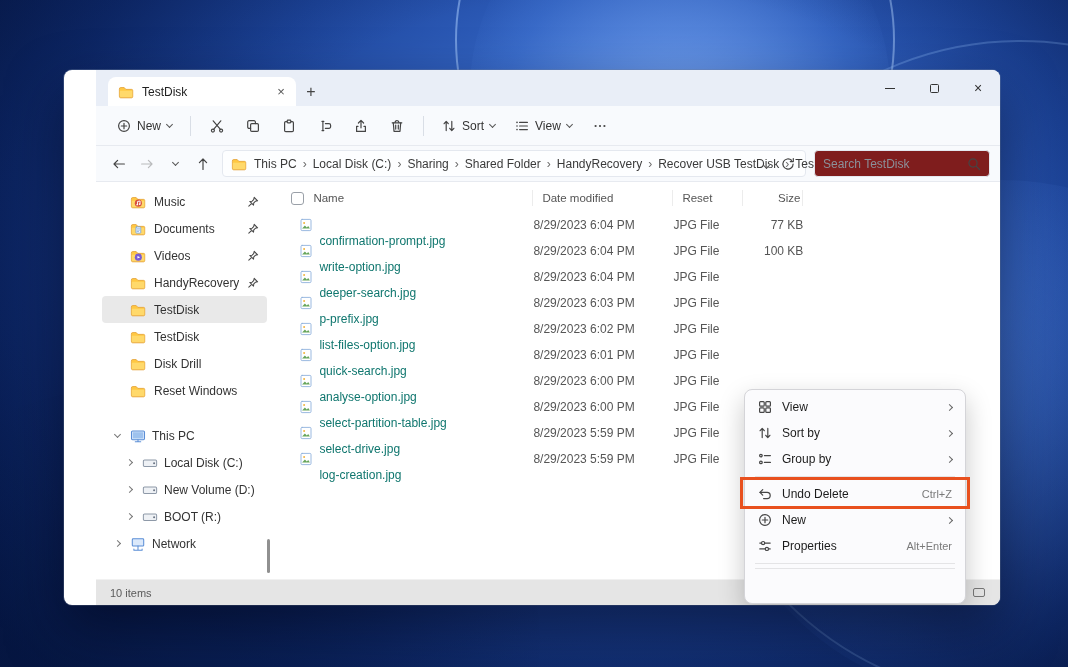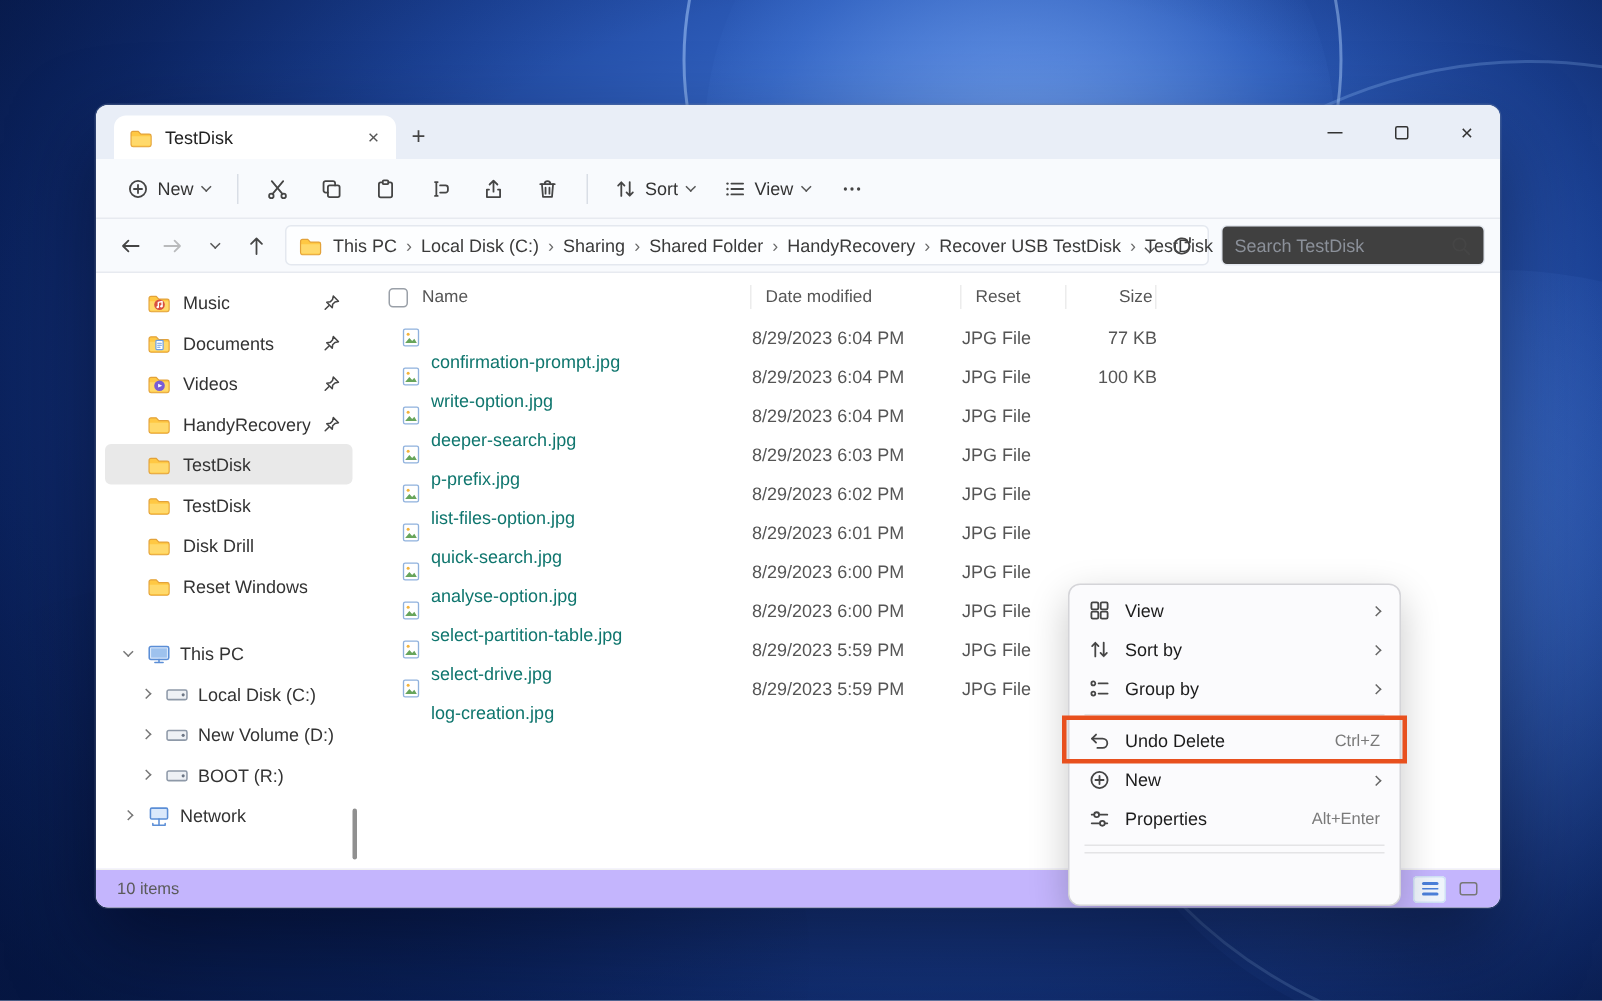--- a/index.html
+++ b/index.html
@@ -20,21 +20,21 @@
     background:radial-gradient(circle at 55% 45%, rgba(12,40,105,.85), transparent 70%); }
   .wallpaper .ring { position:absolute; border-radius:50%; }
   .wallpaper .r1 { left:455px; top:-180px; width:440px; height:440px; border:2px solid rgba(175,210,255,.5); }
   .wallpaper .r2 { left:690px; top:40px; width:660px; height:660px; border:2px solid rgba(140,185,250,.33); }
   .wallpaper .vignette { position:absolute; inset:0;
     background:radial-gradient(ellipse at 58% 38%, transparent 45%, rgba(3,14,46,.55) 95%); }
 
   
   .window { position:absolute; left:64px; top:70px; width:936px; height:535px;
     background:#fff; border-radius:8px; overflow:hidden; display:flex; flex-direction:column;
-    box-shadow:0 24px 55px rgba(0,0,15,.5), 0 0 0 1px rgba(120,140,175,.35); }
+    box-shadow:0 24px 55px rgba(0,0,15,.5), 0 0 0 1px rgba(120,140,175,.35);padding-left:32px; }
 
   
   .tabbar { flex:0 0 36px; background:#e9eef7; display:flex; align-items:flex-end; padding-left:12px; }
   .tab { height:29px; width:188px; background:#fff; border-radius:8px 8px 0 0;
     display:flex; align-items:center; gap:8px; padding:0 6px 0 10px; color:#222; }
   .tab-title { flex:1; }
   .tab-close { width:18px; height:18px; line-height:17px; text-align:center; color:#555;
     font-size:13px; border-radius:4px; }
   .newtab-btn { width:30px; height:29px; display:flex; align-items:center; justify-content:center;
     color:#444; font-size:16px; }
@@ -65,21 +65,21 @@
   .nav-btn { width:26px; height:26px; display:flex; align-items:center; justify-content:center; border-radius:4px; }
   .nav-btn.disabled svg { opacity:.35; }
   .addr-box { flex:1; height:27px; margin:0 6px 0 4px; background:#fdfeff; border:1px solid #e4e8ef;
     border-radius:4px; display:flex; align-items:center; padding:0 8px; min-width:0; }
   .crumbs { display:flex; align-items:center; min-width:0; }
   .crumb { color:#3a3a3a; padding:2px 3px; white-space:nowrap; }
   .crumb-sep { color:#6b6b6b; padding:0 3px; }
   .addr-box .folder-lead { margin-right:4px; }
   .addr-chev { margin-left:auto; padding:0 6px; }
   .refresh-btn { padding:0 2px 0 6px; }
-  .search-box { flex:0 0 176px; height:27px; background:#404040; border:1px solid #e4e8ef; border-radius:4px;
+  .search-box { flex:0 0 176px; height:27px; background:#7f1d1d; border:1px solid #e4e8ef; border-radius:4px;
     display:flex; align-items:center; padding:0 8px; color:#8b9099; }
   .search-box .ph { flex:1; white-space:nowrap; overflow:hidden; }
 
   
   .main { flex:1; min-height:0; display:flex; background:#fff; position:relative; }
 
   .sidebar { flex:0 0 150px; padding-top:6px; position:relative; color:#333; }
   .sb-item { height:27px; display:flex; align-items:center; gap:8px; margin:0 4px 0 6px;
     padding:0 8px 0 28px; border-radius:4px; position:relative; }
   .sb-item.selected { background:#e9e9e9; }
@@ -116,21 +116,21 @@
   .ctx-item { height:26px; display:flex; align-items:center; gap:10px; margin:0 4px;
     padding:0 9px; border-radius:4px; color:#1c1c1c; font-size:12px; }
   .ctx-item .lbl { flex:1; white-space:nowrap; }
   .ctx-item .sc { color:#7a7a7a; font-size:11px; }
   .ctx-sep { height:1px; background:#e4e4e6; margin:4px 10px; }
   .ctx-item .chev.sub { border-color:#666; }
   .annotation { position:absolute; left:644px; top:295px; width:230px; height:32px;
     border:3px solid #e8501e; z-index:6; pointer-events:none; }
 
   
-  .statusbar { flex:0 0 26px; display:flex; align-items:center; background:#c4b5fd;
+  .statusbar { flex:0 0 26px; display:flex; align-items:center; background:#e5e5e5;
     padding:0 10px 0 14px; color:#5a5a5a; font-size:11px; border-top:1px solid #f1f1f1;gap:48px; }
   .view-toggles { margin-left:auto; display:flex; gap:4px; }
   .vt { width:22px; height:18px; display:flex; align-items:center; justify-content:center; border-radius:3px; }
   .vt.active { background:#eef4fb; box-shadow:inset 0 0 0 1px #cfe0f5; }
   .vt-lines { width:11px; display:flex; flex-direction:column; gap:2px; }
   .vt-lines i { display:block; height:1.5px; background:#4a7fd9; border-radius:1px; }
   .vt-thumb { width:12px; height:9px; border:1.4px solid #777; border-radius:2px; display:block; }
 </style>
 </head>
 <body>

